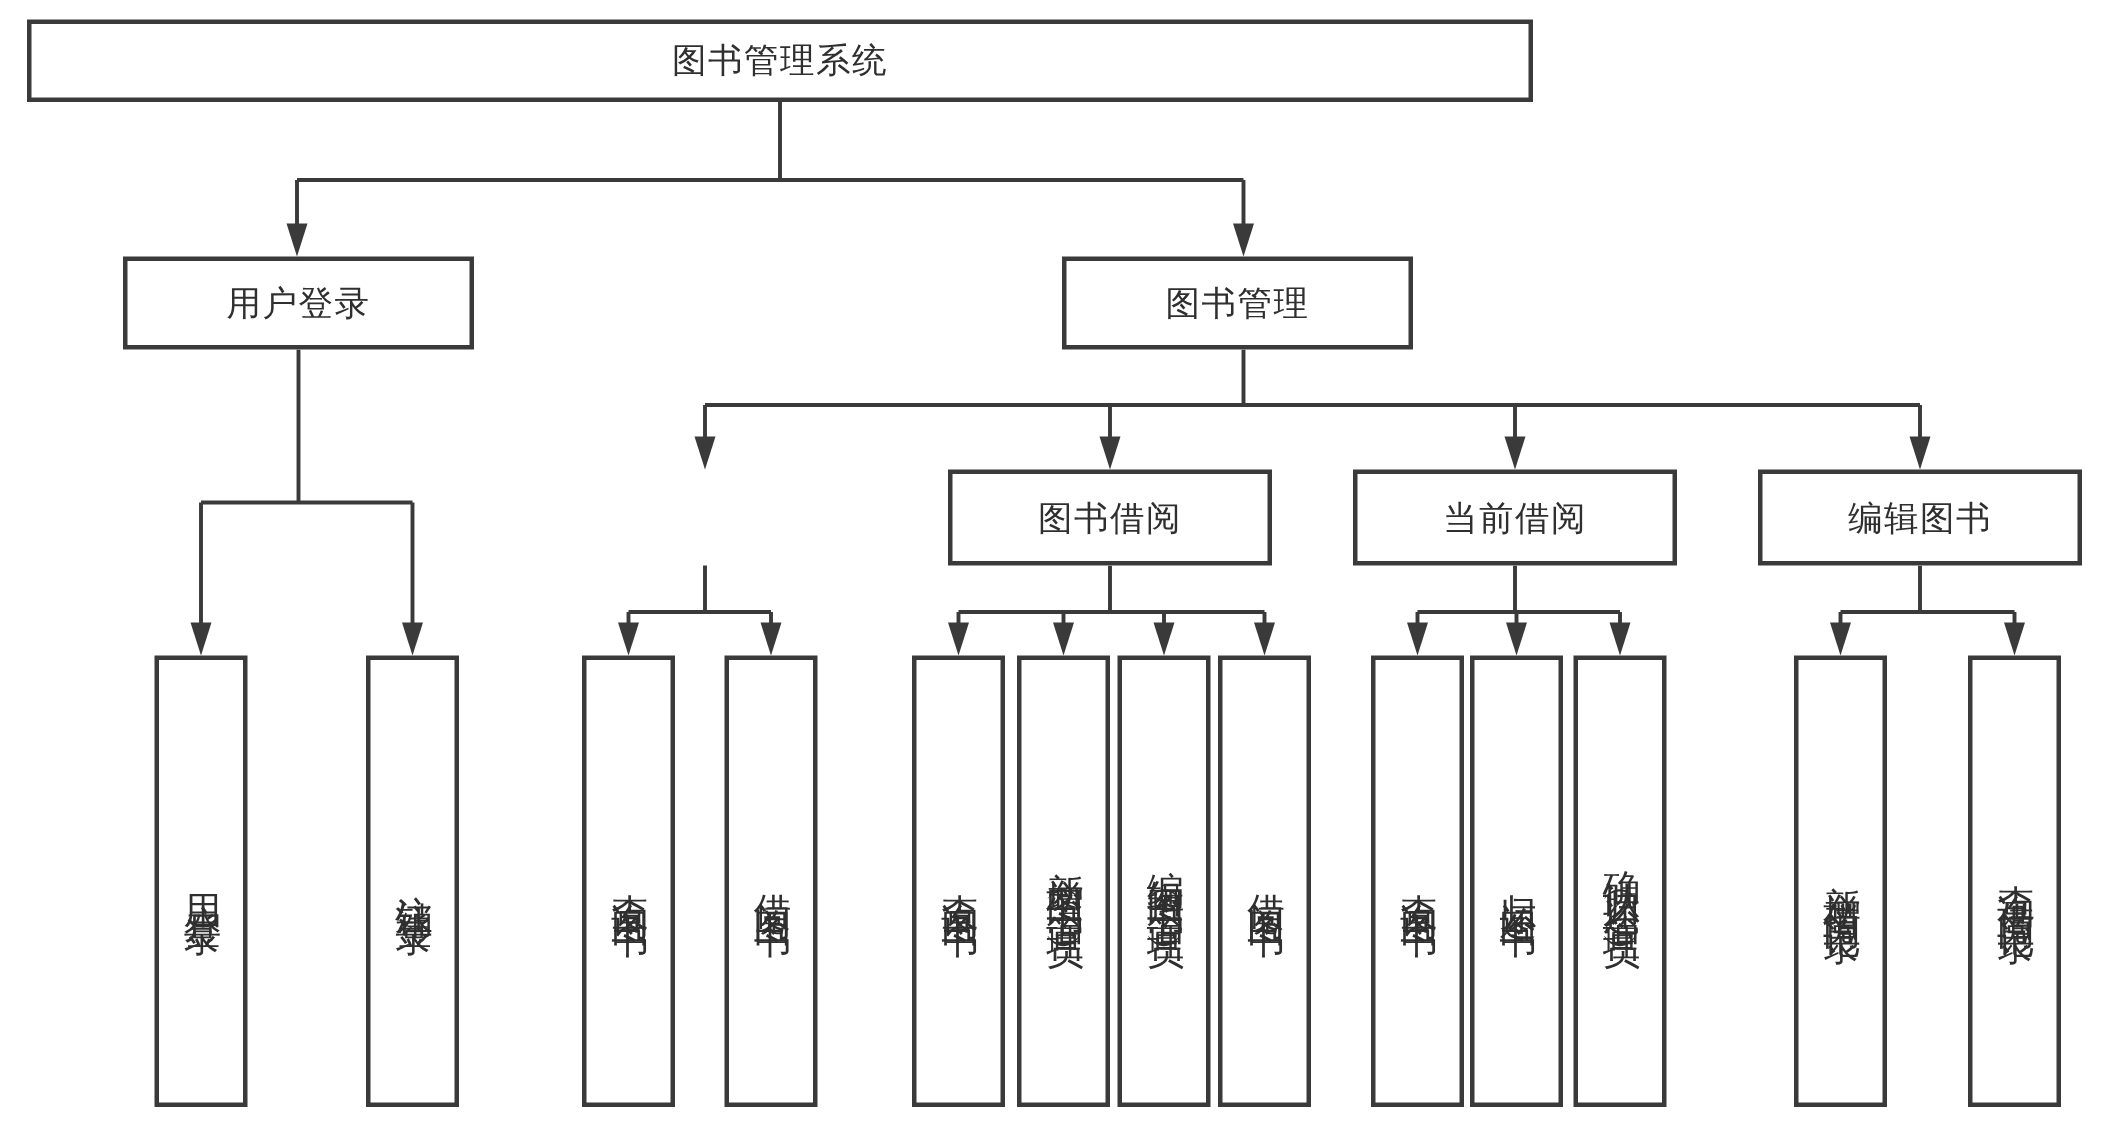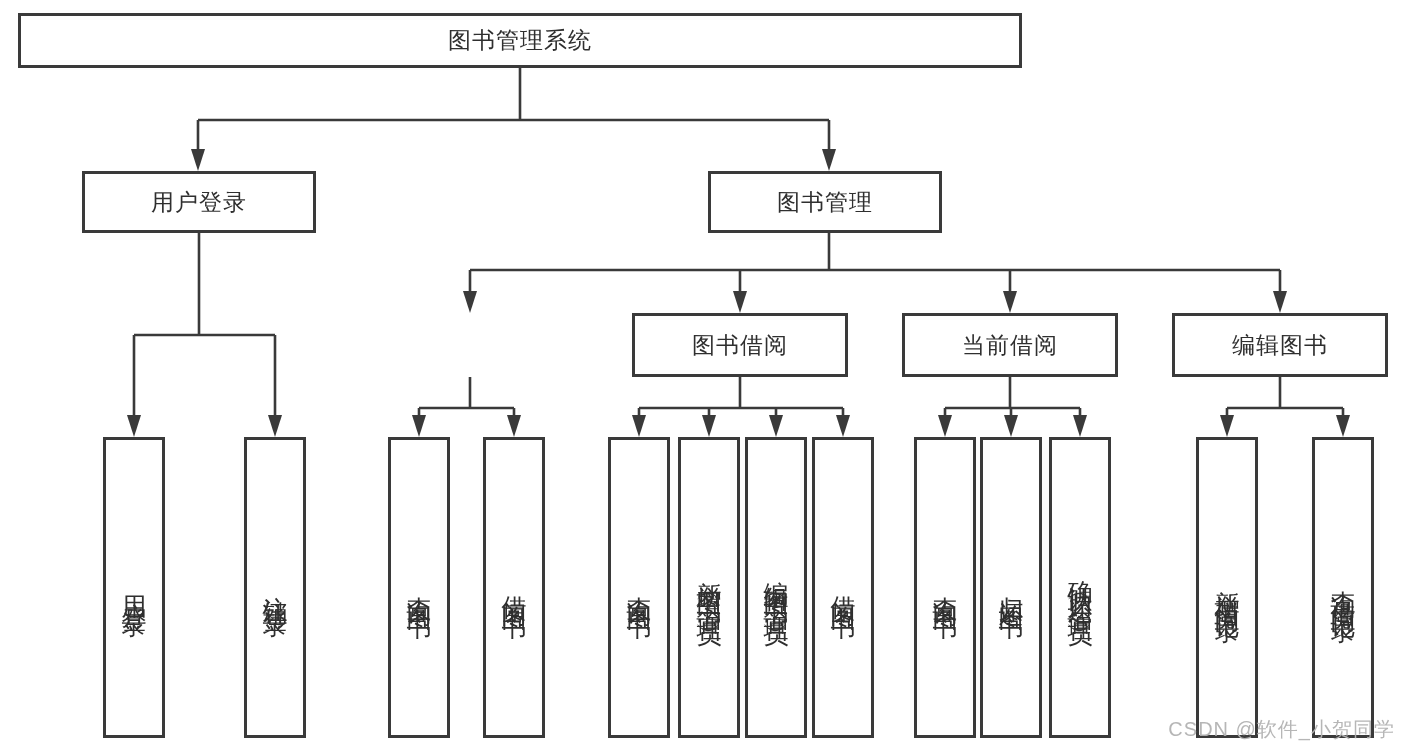--- a/index.html
+++ b/index.html
@@ -146,15 +146,14 @@
     <span class="vtext">确认归还（管理员）</span>
   </div>
 
   <div class="box leaf" style="left:1196px; top:437px; width:62px; height:301px;">
     <span class="vtext">新增借阅记录</span>
   </div>
   <div class="box leaf" style="left:1312px; top:437px; width:62px; height:301px;">
     <span class="vtext">查询借阅记录</span>
   </div>
 
-  <div class="watermark">CSDN @软件_小贺同学</div>
 
 </div>
 
 </body></html>

